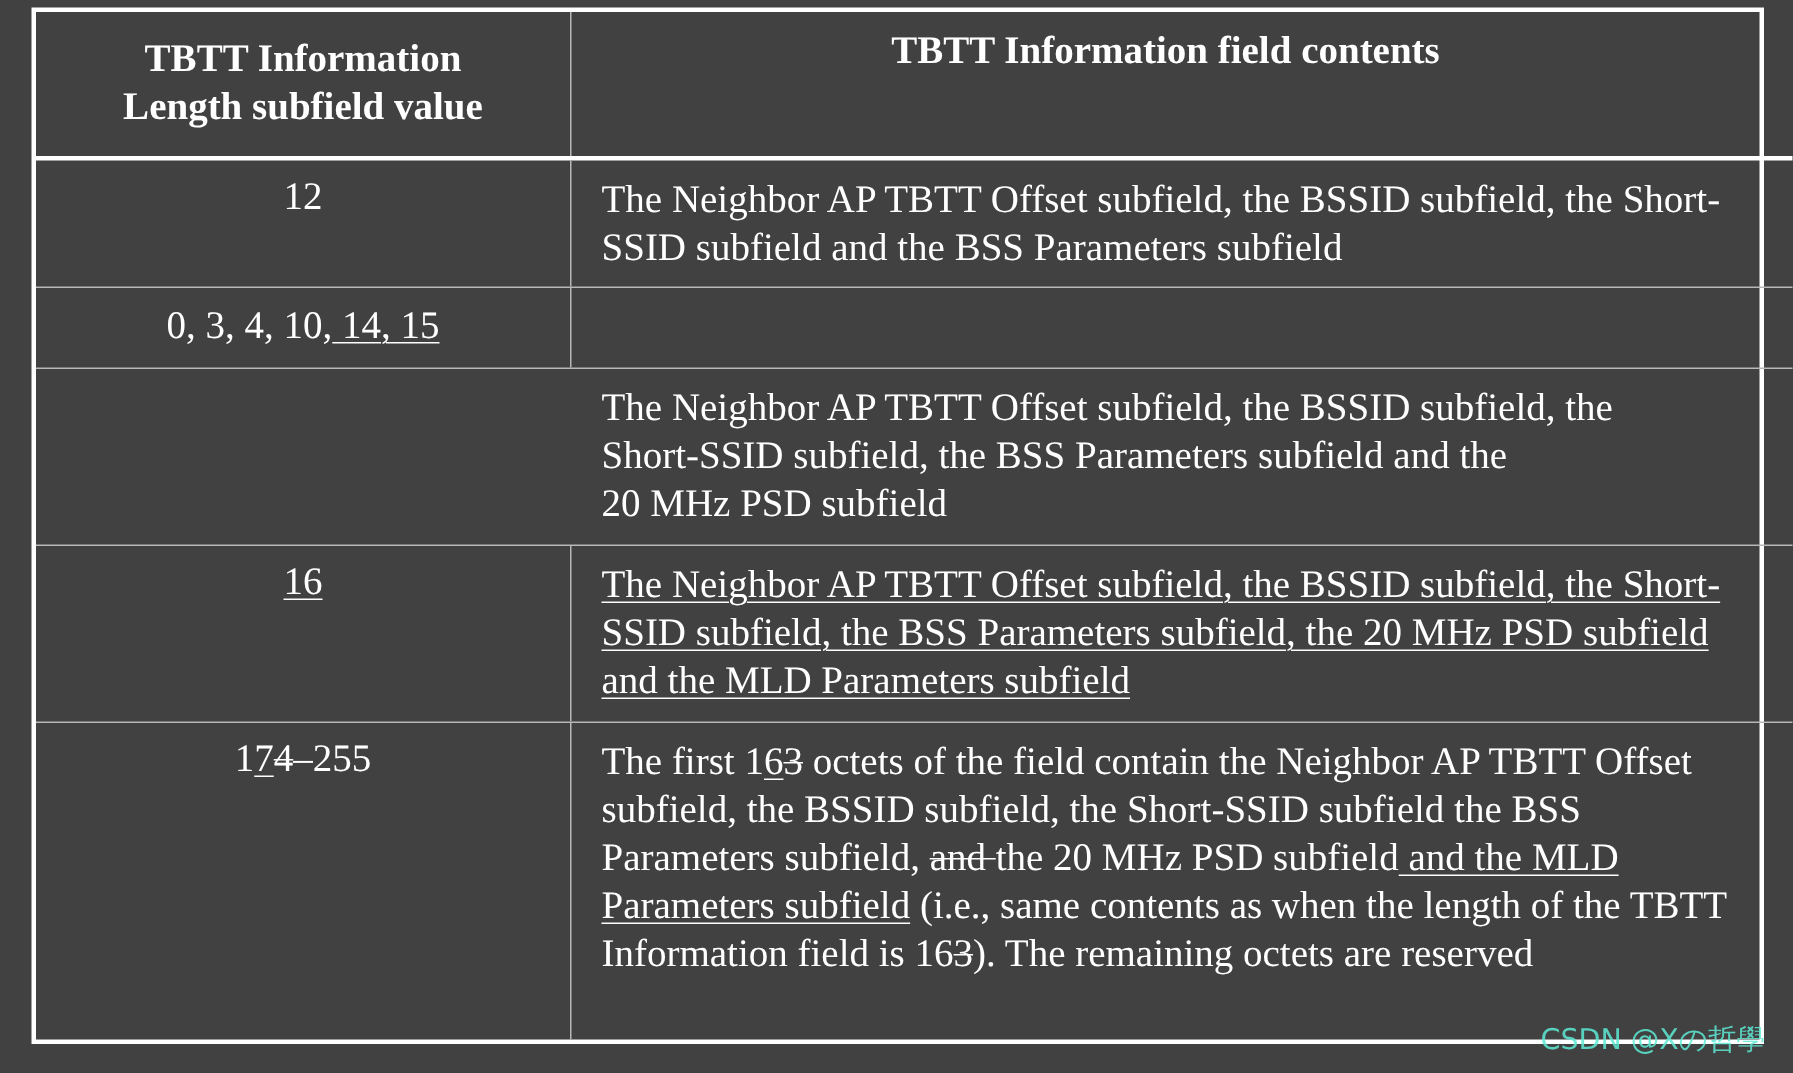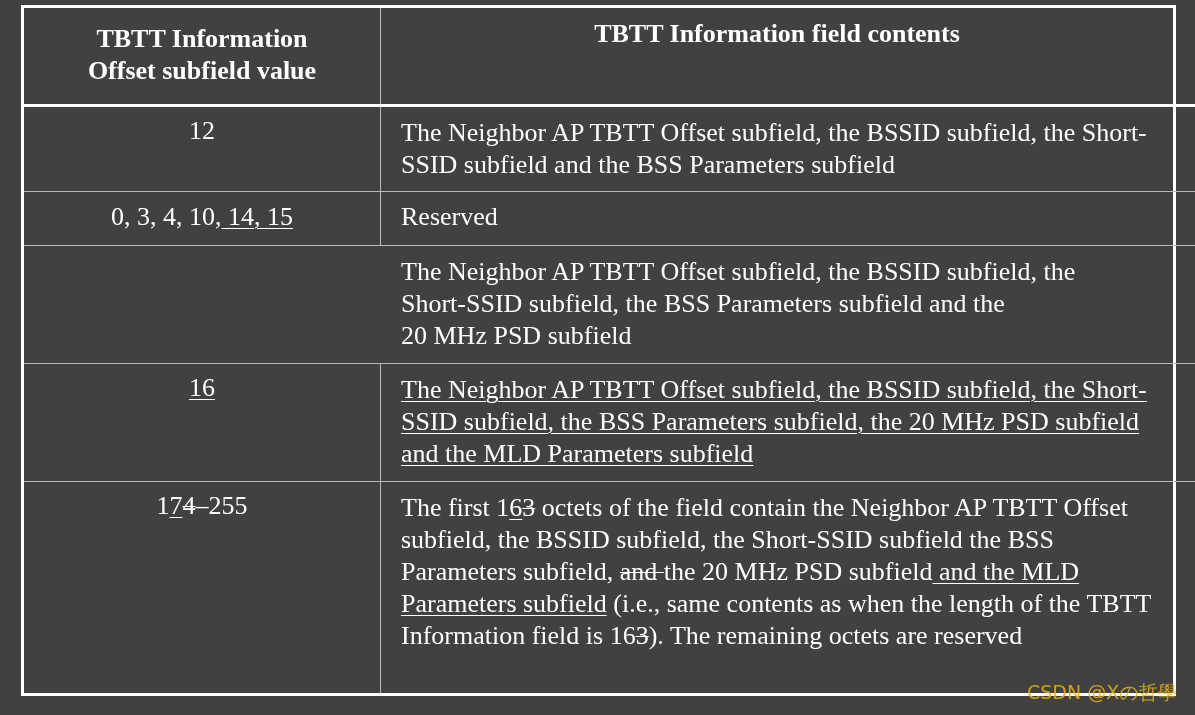--- a/index.html
+++ b/index.html
@@ -34,46 +34,45 @@
   .c1 { left: 0; width: 357px; text-align: center; border-right: 1px solid #b8b8b8; padding-top: 8px; }
   .c2 { left: 357px; width: 792px; padding: 10px 14px 0 20px; }
   .header .cell { font-weight: bold; font-size: 26px; line-height: 32px; }
   .header .c1 { padding-top: 15px; }
   .header .c2 { text-align: center; padding-left: 0; padding-right: 0; }
   .u { text-decoration: underline; text-decoration-thickness: 1px; text-underline-offset: 3px; }
   .s { text-decoration: line-through; text-decoration-thickness: 1px; }
   .watermark {
     position: absolute; left: 1027px; top: 680px;
     font-family: "DejaVu Sans", sans-serif;
-    font-size: 19px; color: #eab308;
+    font-size: 19px; color: #5eead4;
     opacity: 0.85;
     white-space: nowrap;
   }
 </style>
 </head>
 <body>
 
 <div class="tbl">
 
   <div class="row header" style="top:0;height:99px;">
     <div class="cell c1">
       <div>TBTT Information</div>
-      <div>Offset subfield value</div>
+      <div>Length subfield value</div>
     </div>
     <div class="cell c2">TBTT Information field contents</div>
   </div>
 
   <div class="row" style="top:99px;height:85px;">
     <div class="cell c1">12</div>
     <div class="cell c2">The Neighbor AP TBTT Offset subfield, the BSSID subfield, the Short-SSID subfield and the BSS Parameters subfield</div>
   </div>
 
   <div class="row" style="top:184px;height:54px;">
     <div class="cell c1" style="padding-top:9px;"><span>0, 3, 4, 10,</span><span class="u"> 14, 15</span></div>
-    <div class="cell c2" style="padding-top:9px;">Reserved</div>
   </div>
 
   <div class="row" style="top:238px;height:118px;">
     <div class="cell c2">
       <div>The Neighbor AP TBTT Offset subfield, the BSSID subfield, the</div>
       <div>Short-SSID subfield, the BSS Parameters subfield and the</div>
       <div>20 MHz PSD subfield</div>
     </div>
   </div>
 

